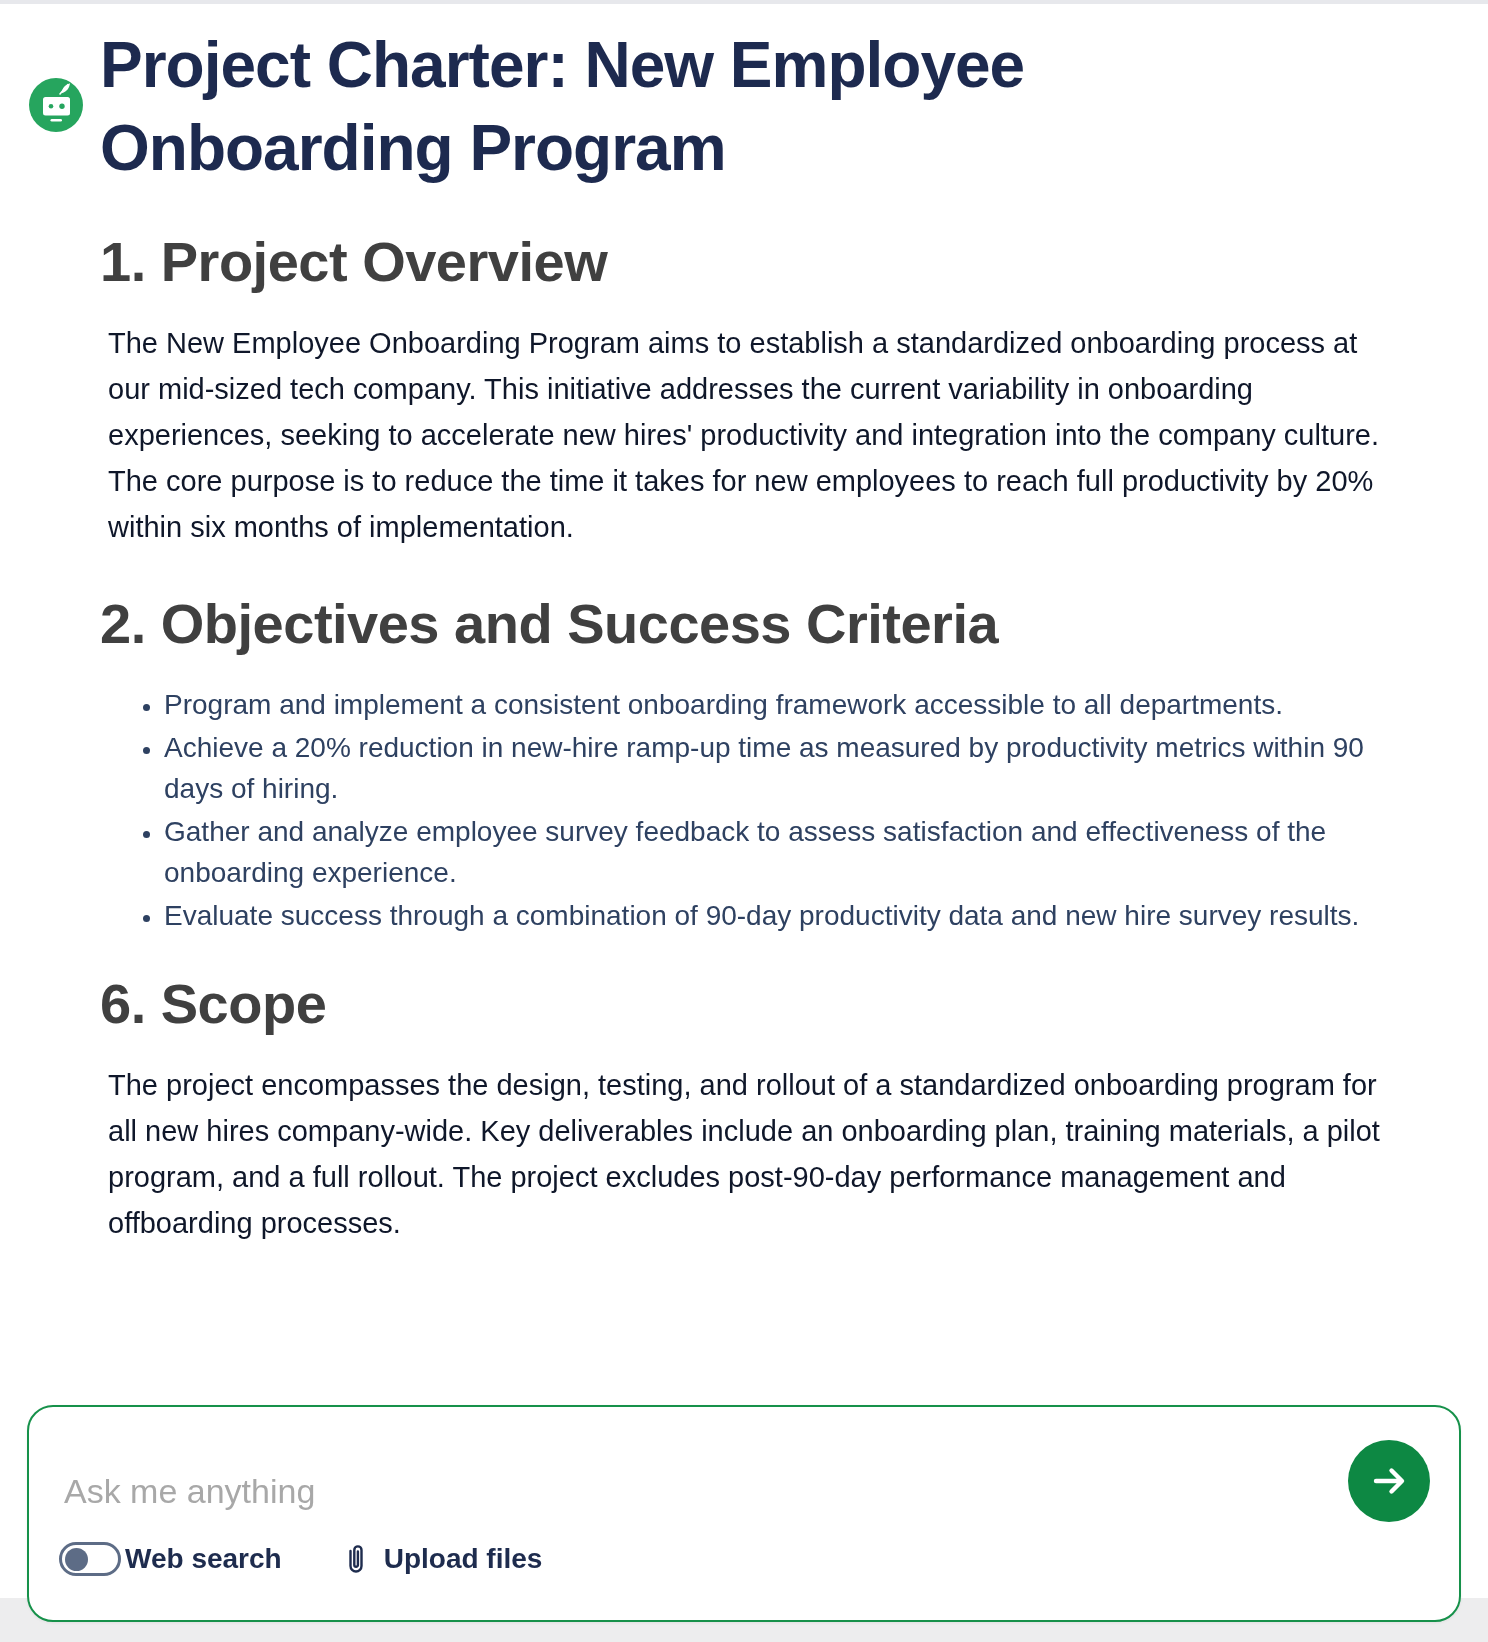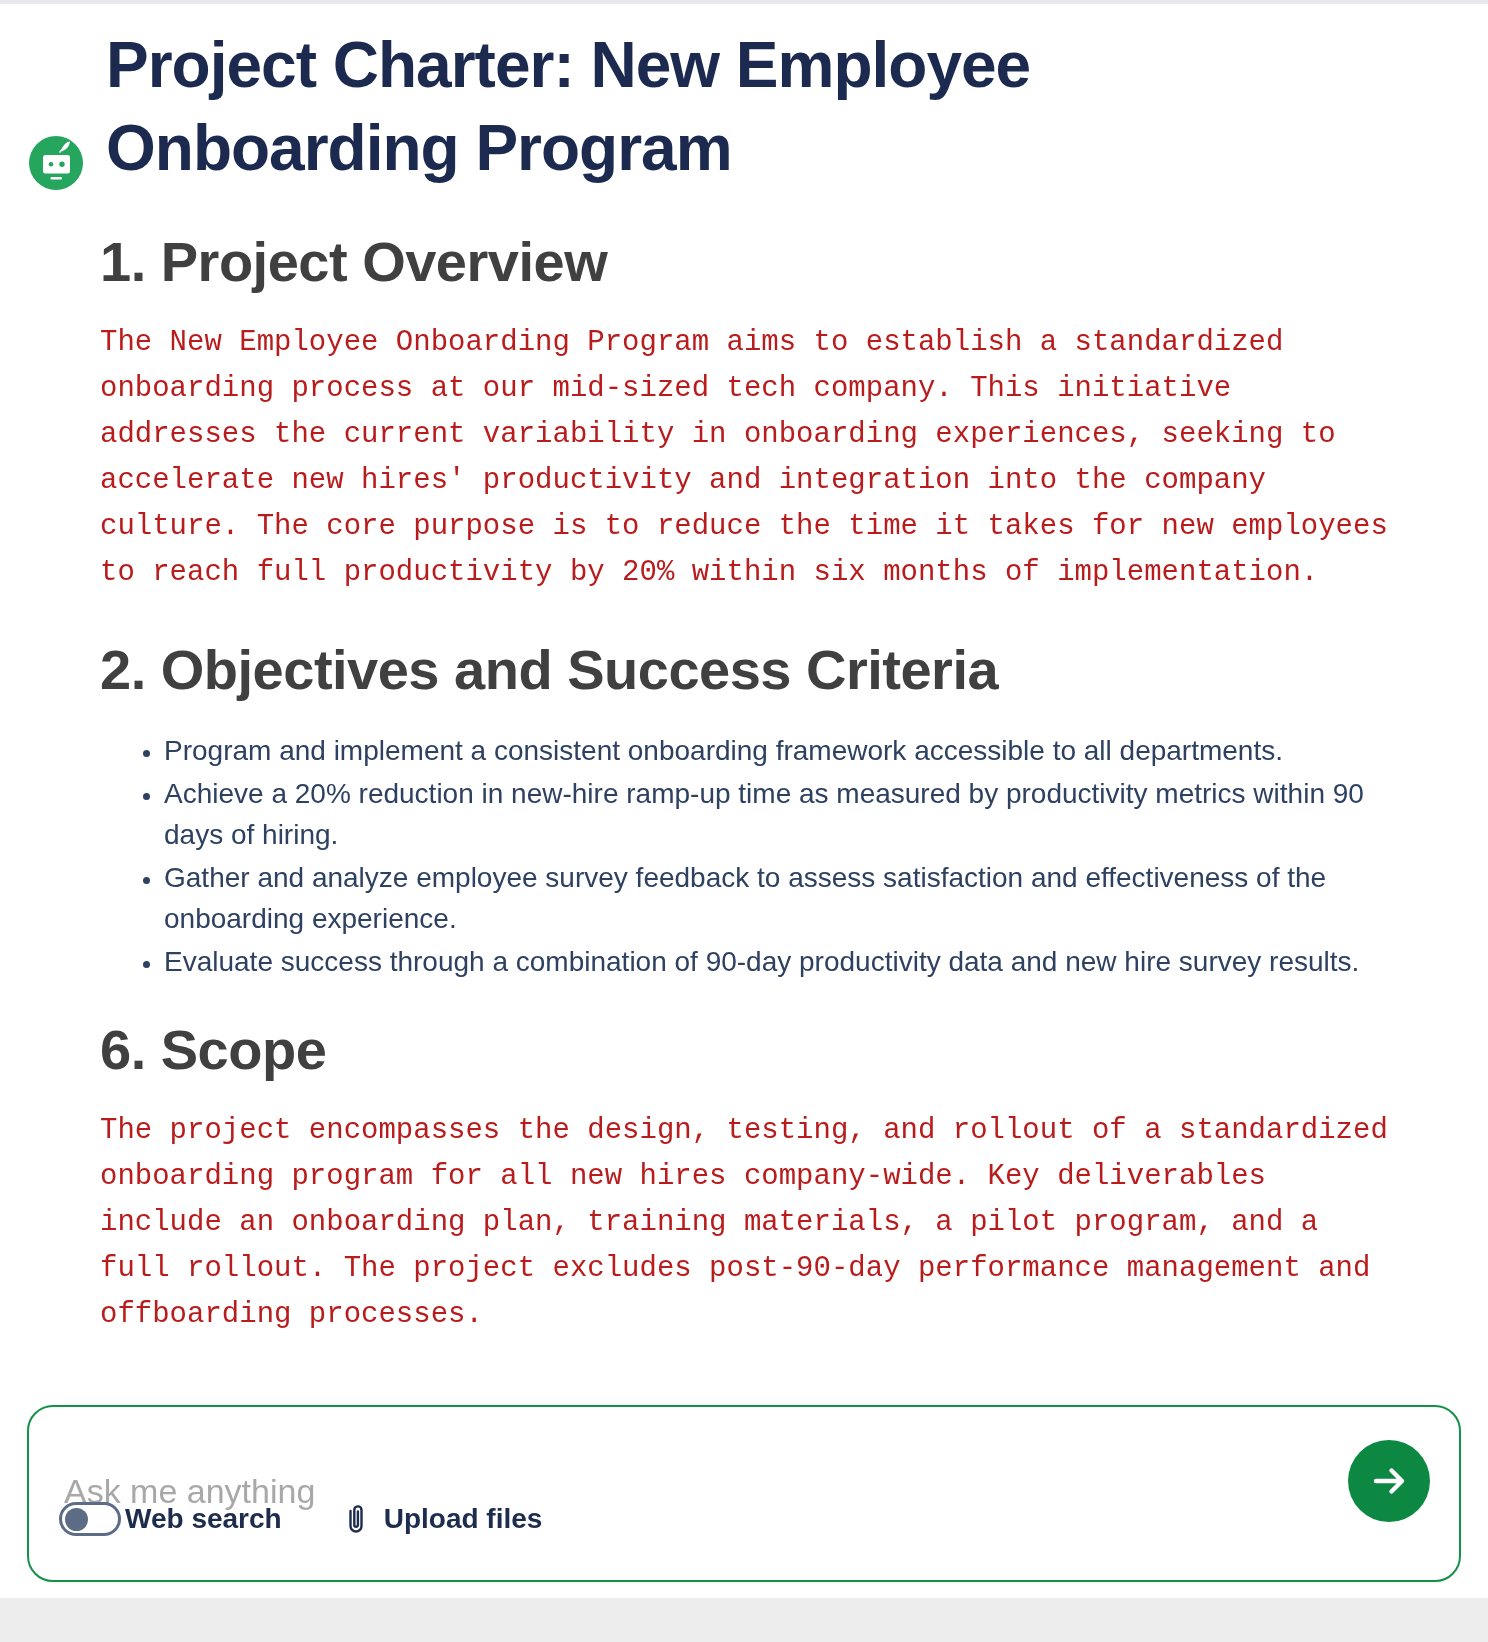--- a/index.html
+++ b/index.html
@@ -9,65 +9,63 @@
     background: #ffffff;
     font-family: "Liberation Sans", sans-serif;
     position: relative;
     overflow: hidden;
   }
   .top-strip {
     position: absolute; top: 0; left: 0; width: 1488px; height: 4px;
     background: #e7e8ec;
   }
   .doc-header {
-    display: flex; align-items: flex-end;
+    display: flex; align-items: center;
     padding: 20px 90px 0 29px;
-    gap: 6px;
   }
   .avatar { width: 54px; height: 54px; flex: 0 0 54px; display: inline-block; }
   h1 {
     margin: 0 0 0 17px; padding-top: 4px;
     font-size: 64px; line-height: 83px; font-weight: 700;
     letter-spacing: -1px;
     color: #1d2a4f;
     max-width: 1120px;
   }
   main { padding: 0 98px 0 100px; }
   h2 {
     margin: 42px 0 26px 0;
     font-size: 56px; line-height: 64px; font-weight: 700;
     letter-spacing: -0.5px;
     color: #404040;
   }
   .sec-1 h2 { margin-top: 40px; }
   .sec-3 h2 { margin-top: 36px; }
   p.body-par {
-    margin: 0; max-width: 1292px;
+    margin: 8px; max-width: 1292px;
     font-size: 29px; line-height: 46px;
-    color: #b91c1c;
-    font-family: Liberation Mono, monospace;
+    color: #0f172a;
   }
   ul.obj-list {
     margin: 28px 0 0 0; padding-left: 64px;
     max-width: 1310px;
   }
   ul.obj-list li {
     font-size: 28px; line-height: 41px;
     color: #2e4161;
     margin-bottom: 2px;
   }
   ul.obj-list li::marker { color: #2e4161; font-size: 24px; }
 
   .bottom-strip {
     position: absolute; left: 0; top: 1598px; width: 1488px; height: 44px;
     background: #ededee;
   }
   .composer {
     position: absolute; left: 27px; top: 1405px;
-    width: 1434px; height: 177px;
+    width: 1434px; height: 217px;
     background: #ffffff;
     border: 2px solid #16914a;
     border-radius: 26px;
     box-shadow: 0 1px 3px rgba(0,0,0,0.06);
   }
   .composer-input {
     position: absolute; left: 33px; top: 52px;
     width: 1250px; height: 64px;
     border: none; outline: none;
     font-family: "Liberation Sans", sans-serif;

